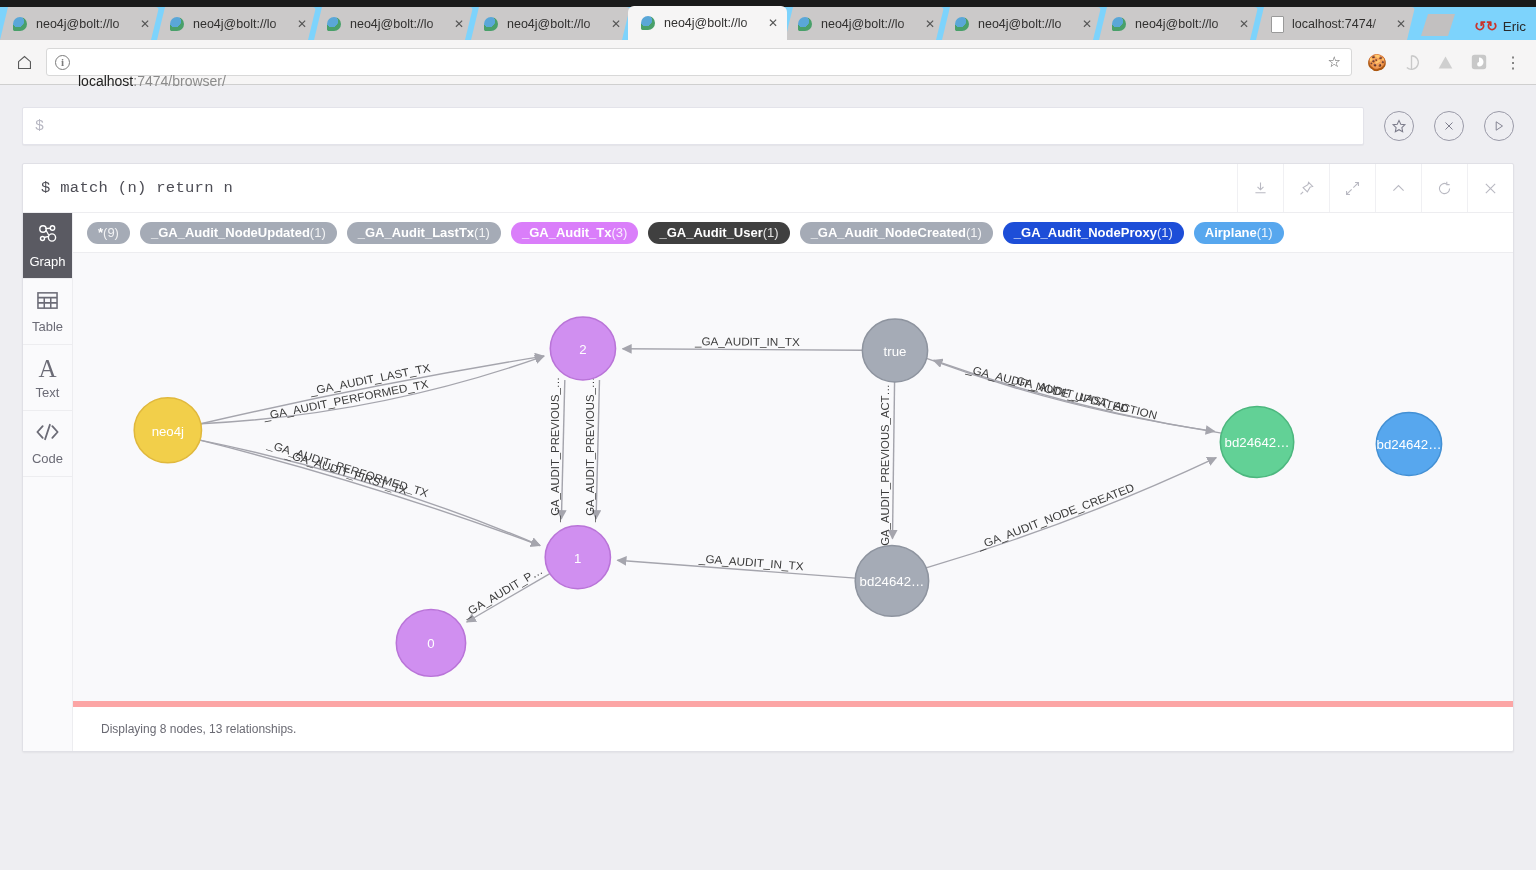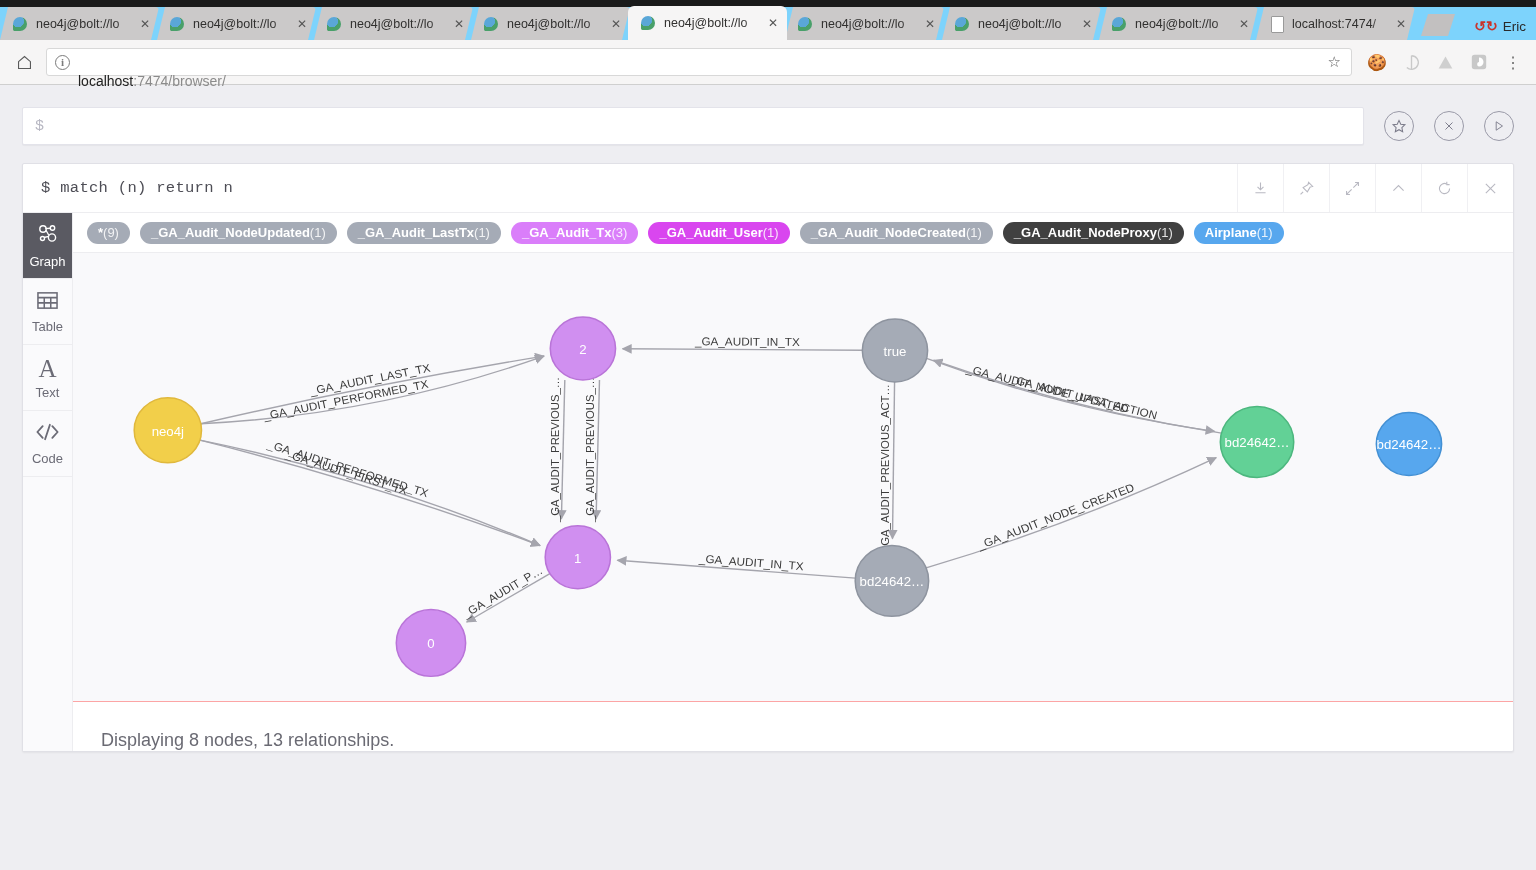--- a/index.html
+++ b/index.html
@@ -266,24 +266,24 @@
   .rel-label {
     font-size: 11.5px; fill: #3b3b3b;
     font-family: "Liberation Sans", sans-serif;
     text-anchor: middle;
   }
   .edge { stroke: #a5a5ad; stroke-width: 1.4px; fill: none; }
   .arrowhead { fill: #a5a5ad; }
 
   #status-bar {
     height: 50px;
-    border-top: 1px solid #fca5a5;
-    display: flex; align-items: flex-end;
+    border-top: 6px solid #fca5a5;
+    display: flex; align-items: center;
     padding-left: 28px;
-    font-size: 18px;
+    font-size: 12px;
     color: #6a6a73;
   }
 </style>
 </head>
 <body>
 
 <div id="browser-chrome">
 
   <div id="tabstrip">
     <div class="tab">
@@ -484,29 +484,29 @@
               <span class="cnt">(1)</span>
             </div>
             <div class="pill" style="background: rgb(165, 171, 182);">
               <span>_GA_Audit_LastTx</span>
               <span class="cnt">(1)</span>
             </div>
             <div class="pill" style="background: rgb(218, 126, 250);">
               <span>_GA_Audit_Tx</span>
               <span class="cnt">(3)</span>
             </div>
-            <div class="pill" style="background: #d946ef;">
+            <div class="pill" style="background: #404040;">
               <span>_GA_Audit_User</span>
               <span class="cnt">(1)</span>
             </div>
             <div class="pill" style="background: rgb(165, 171, 182);">
               <span>_GA_Audit_NodeCreated</span>
               <span class="cnt">(1)</span>
             </div>
-            <div class="pill" style="background: #404040;">
+            <div class="pill" style="background: #1d4ed8;">
               <span>_GA_Audit_NodeProxy</span>
               <span class="cnt">(1)</span>
             </div>
             <div class="pill" style="background: rgb(87, 167, 238);">
               <span>Airplane</span>
               <span class="cnt">(1)</span>
             </div>
           </div>
 
         <div id="graph-canvas">

